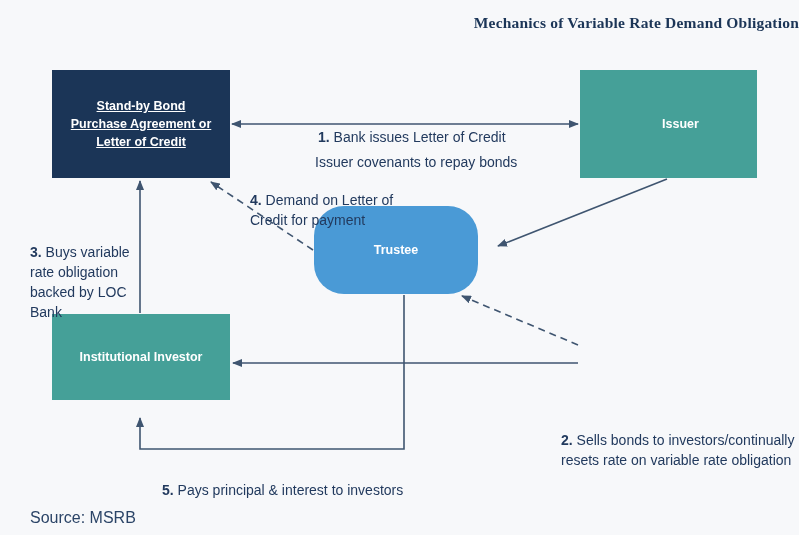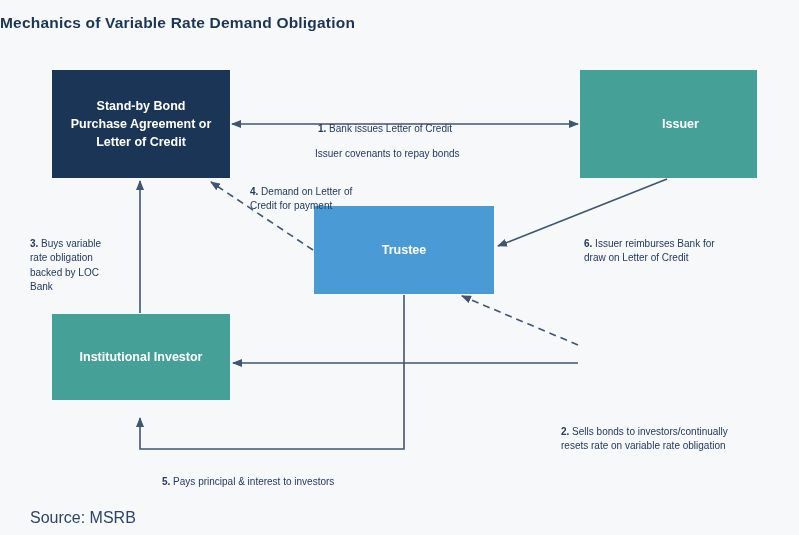--- a/index.html
+++ b/index.html
@@ -19,25 +19,26 @@
     position: absolute;
     inset: 0;
     width: 799px;
     height: 535px;
   }
   .chart-title {
     position: absolute;
     top: 14px;
     left: 0;
     width: 799px;
-    text-align: left;
+    text-align: right;
     font-size: 15.5px;
     font-weight: bold;
     letter-spacing: 0.2px;
     color: #1b3557;
+    font-family: Liberation Serif, serif;
   }
   svg.wires {
     position: absolute;
     left: 0;
     top: 0;
     width: 799px;
     height: 535px;
     overflow: visible;
   }
   .node {
@@ -49,21 +50,21 @@
     color: #ffffff;
     font-weight: bold;
     font-size: 12.5px;
     line-height: 1.45;
     box-sizing: border-box;
     padding: 4px 8px;
   }
   .node span { display: block; white-space: pre-line; }
   .lbl {
     position: absolute;
-    font-size: 10px;
+    font-size: 14px;
     line-height: 1.42;
     color: #223a5e;
     white-space: pre-line;
   }
   .lbl b { font-weight: bold; }
   .source-note {
     position: absolute;
     left: 30px;
     top: 509px;
     font-size: 16px;
@@ -103,31 +104,31 @@
      Trustee (dashed) --&gt;
     <line x1="578" y1="345" x2="462" y2="296" stroke="#3f5570" stroke-width="1.6" stroke-dasharray="7,5" marker-end="url(#ah)"></line>
 
      Institutional Investor --&gt;
     <line x1="578" y1="363" x2="233" y2="363" stroke="#3f5570" stroke-width="1.6" marker-end="url(#ah)"></line>
 
      down, left, up into Institutional Investor --&gt;
     <path d="M404,295 L404,449 L140,449 L140,418" fill="none" stroke="#3f5570" stroke-width="1.6" marker-end="url(#ah)"></path>
   </svg>
 
-  <div class="node" style="left:52px; top:70px; width:178px; height:108px; background:#1b3557;">
+  <div class="node" style="left:52px; top:70px; width:178px; height:108px; background:#1b3557;text-decoration:underline;">
     <span>Stand-by Bond
 Purchase Agreement or
 Letter of Credit</span>
   </div>
 
   <div class="node" style="left:580px; top:70px; width:177px; height:108px; background:#45a098;padding-left:32px;">
     <span>Issuer</span>
   </div>
 
-  <div class="node" style="left:314px; top:206px; width:180px; height:88px; background:#4a9ad6;">
+  <div class="node" style="left:314px; top:206px; width:164px; height:88px; background:#4a9ad6;border-radius:30px;">
     <span>Trustee</span>
   </div>
 
   <div class="node" style="left:52px; top:314px; width:178px; height:86px; background:#45a098;">
     <span>Institutional Investor</span>
   </div>
 
 
   <div class="lbl" style="left:318px; top:108px; width:250px;">
     <b>1.</b><span> Bank issues Letter of Credit</span>
@@ -142,24 +143,20 @@
 Credit for payment</span>
   </div>
 
   <div class="lbl" style="left:30px; top:223px; width:120px;">
     <b>3.</b><span> Buys variable
 rate obligation
 backed by LOC
 Bank</span>
   </div>
 
-  <div class="lbl" style="left:584px; top:223px; width:205px;">
-    <b>6.</b><span> Issuer reimburses Bank for
-draw on Letter of Credit</span>
-  </div>
 
   <div class="lbl" style="left:561px; top:411px; width:235px;">
     <b>2.</b><span> Sells bonds to investors/continually
 resets rate on variable rate obligation</span>
   </div>
 
   <div class="lbl" style="left:162px; top:461px; width:260px;">
     <b>5.</b><span> Pays principal &amp; interest to investors</span>
   </div>
 

